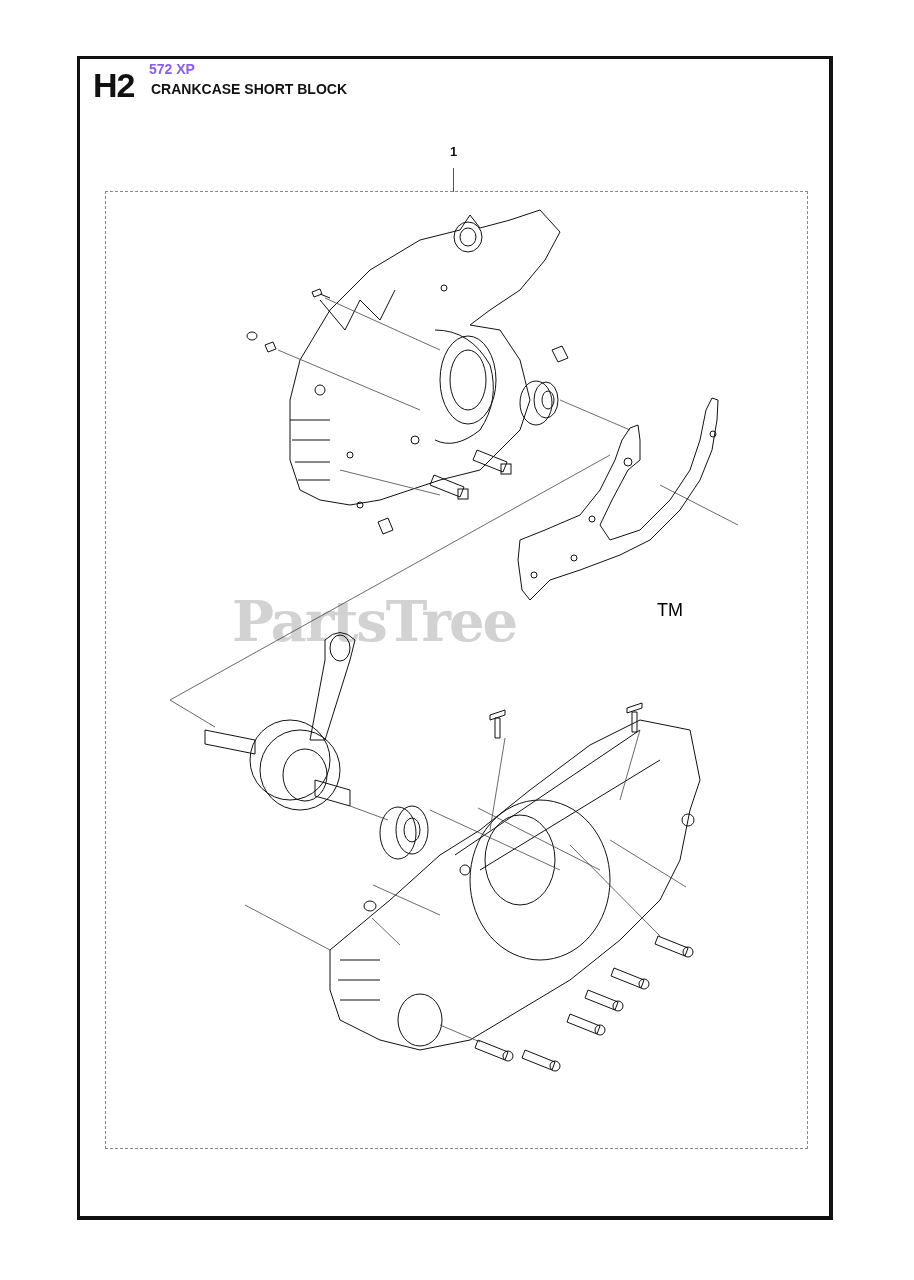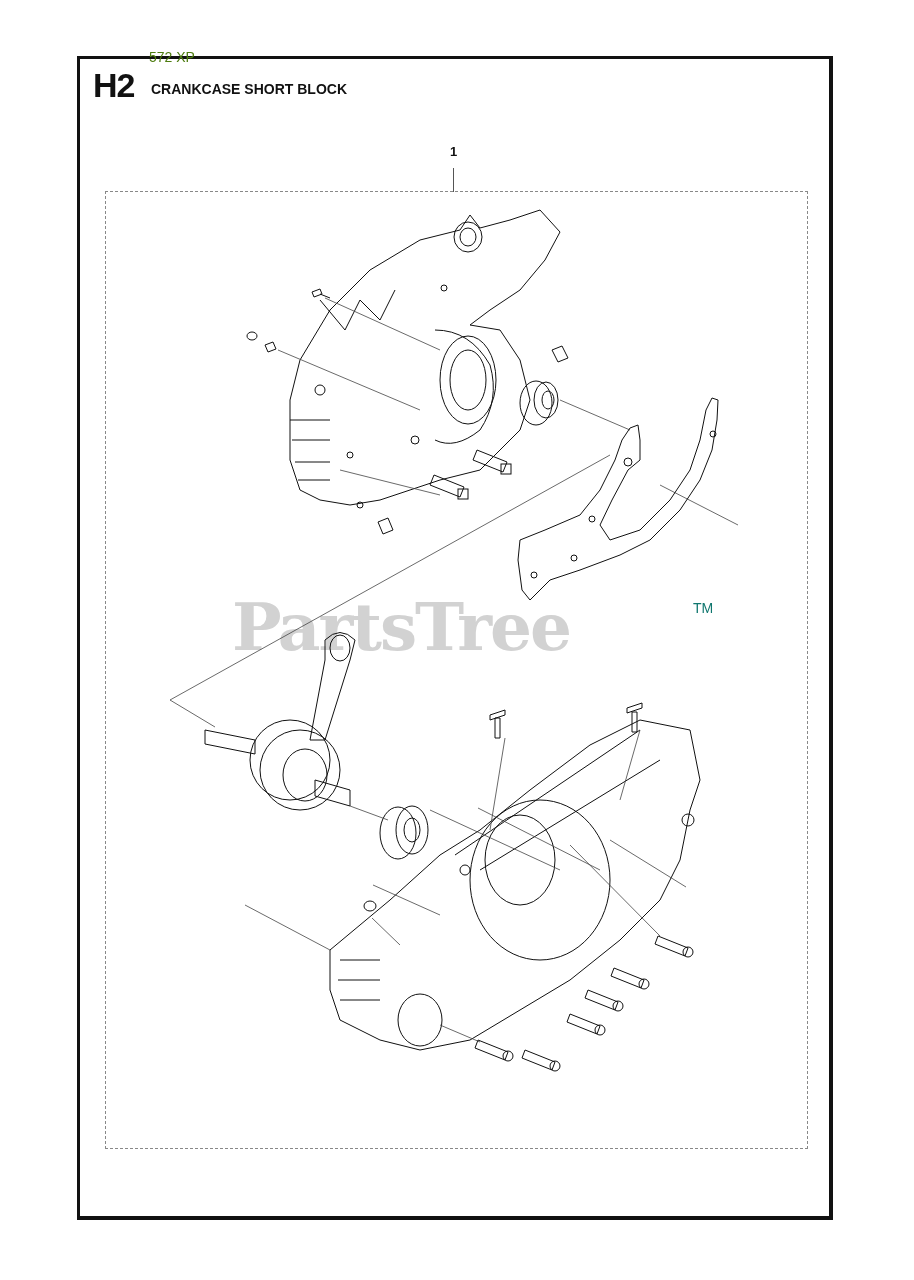--- a/index.html
+++ b/index.html
@@ -1,25 +1,25 @@
 <!DOCTYPE html>
 <html><head>
 <meta charset="utf-8">
 <style>
   html,body{margin:0;padding:0;background:#fff;}
   body{width:914px;height:1280px;position:relative;overflow:hidden;font-family:"Liberation Sans",sans-serif;}
   .frame{position:absolute;left:77px;top:56px;width:756px;height:1164px;border:3px solid #111;border-right-width:4px;border-bottom-width:4px;box-sizing:border-box;}
   .sec-code{position:absolute;left:93px;top:66px;font-size:34px;font-weight:bold;color:#111;letter-spacing:-1px;}
-  .model{position:absolute;left:149px;top:50px;font-size:14px;font-weight:normal;color:#4d7c0f;line-height:15px;}
+  .model{position:absolute;left:149px;top:62px;font-size:14px;font-weight:bold;color:#8b5cf6;line-height:15px;}
   .title{position:absolute;left:151px;top:82px;font-size:14px;font-weight:bold;color:#111;line-height:15px;}
   .callout{position:absolute;left:450px;top:144px;font-size:13px;font-weight:bold;color:#111;}
   .callout-line{position:absolute;left:453px;top:168px;width:1px;height:24px;background:#555;}
   .assembly-box{position:absolute;left:105px;top:191px;width:703px;height:958px;border:1px dashed #888;box-sizing:border-box;}
-  .watermark{position:absolute;left:232px;top:588px;font-family:"DejaVu Serif","Liberation Serif",serif;font-size:66px;font-weight:bold;color:#d2d2d2;letter-spacing:-2px;}
-  .tm{position:absolute;left:657px;top:600px;font-size:14px;color:#0f766e;margin-left:36px;}
+  .watermark{position:absolute;left:232px;top:588px;font-family:"DejaVu Serif","Liberation Serif",serif;font-size:56px;font-weight:bold;color:#d2d2d2;letter-spacing:-2px;}
+  .tm{position:absolute;left:657px;top:600px;font-size:18px;color:#000000;}
   svg.art{position:absolute;left:0;top:0;}
 </style>
 </head>
 <body>
 
 <div class="frame"></div>
 
 <div class="sec-code">H2</div>
 <div class="model">572 XP</div>
 <div class="title">CRANKCASE SHORT BLOCK</div>

